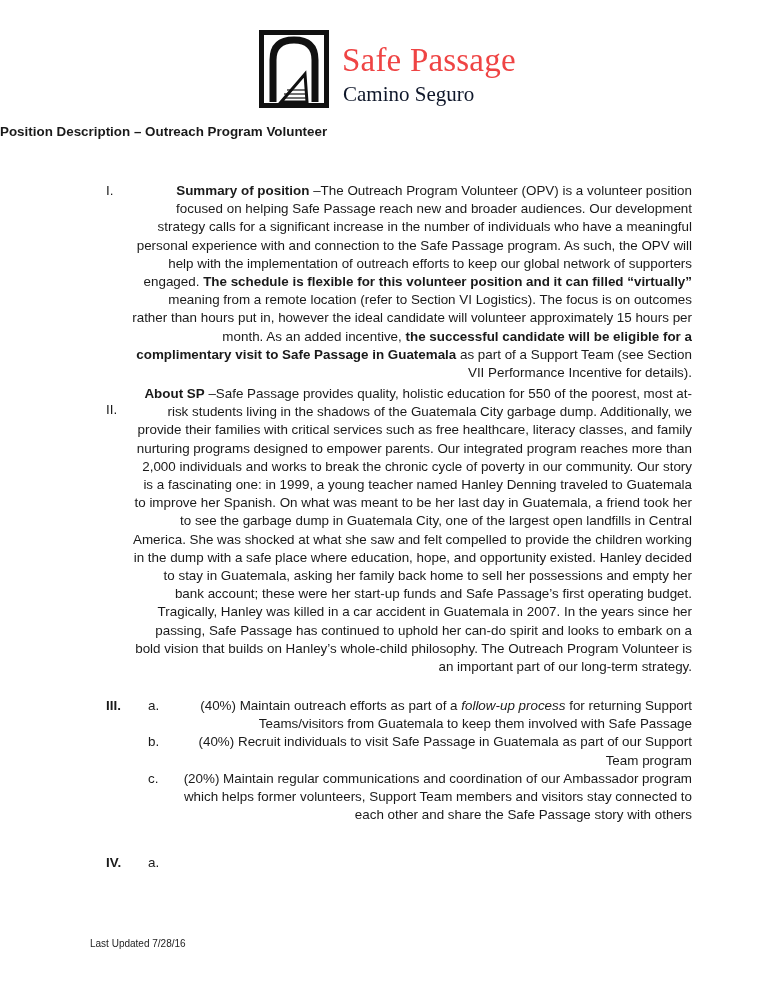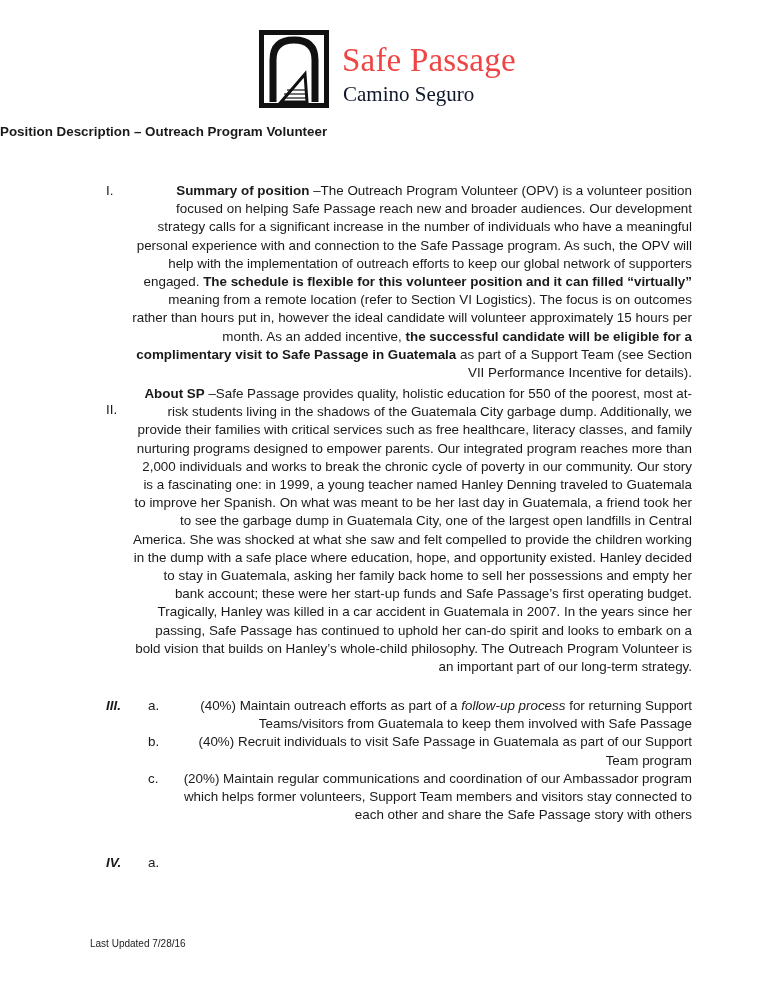--- a/index.html
+++ b/index.html
@@ -27,21 +27,21 @@
 
   .doc-title {
     position: absolute; left: 0; width: 709px; top: 123px;
     font-weight: bold; font-size: 13.4px; line-height: 18px;
   }
 
   .section { position: absolute; left: 0; width: 768px; }
   .numeral {
     position: absolute; left: 106px; font-size: 13.4px; line-height: 18.2px;
   }
-  .numeral.bold { font-weight: bold; font-style: italic; }
+  .numeral.bold { font-weight: bold; }
   .body-text {
     position: absolute; left: 132px; width: 560px;
     font-size: 13.4px; line-height: 18.2px; text-align: right;
   }
   .body-text b { font-weight: bold; }
   .heading { font-weight: bold; }
 
   .subitem { position: relative; padding-left: 26px; margin-left: 16px; }
   .sub-letter { position: absolute; left: 0; top: 0; }
 

